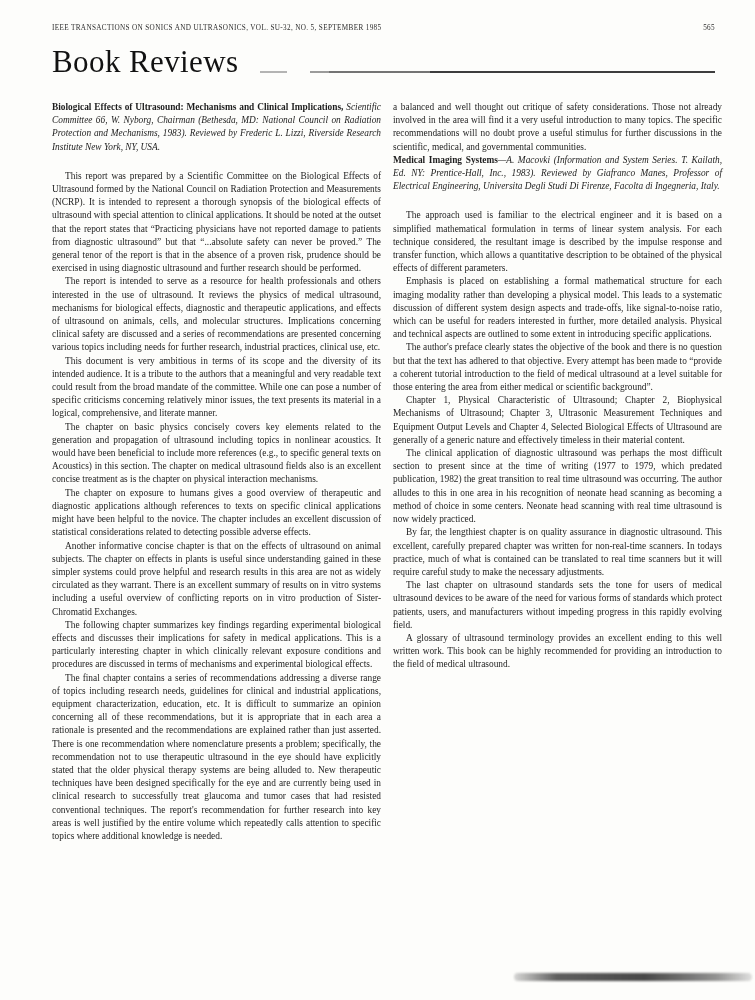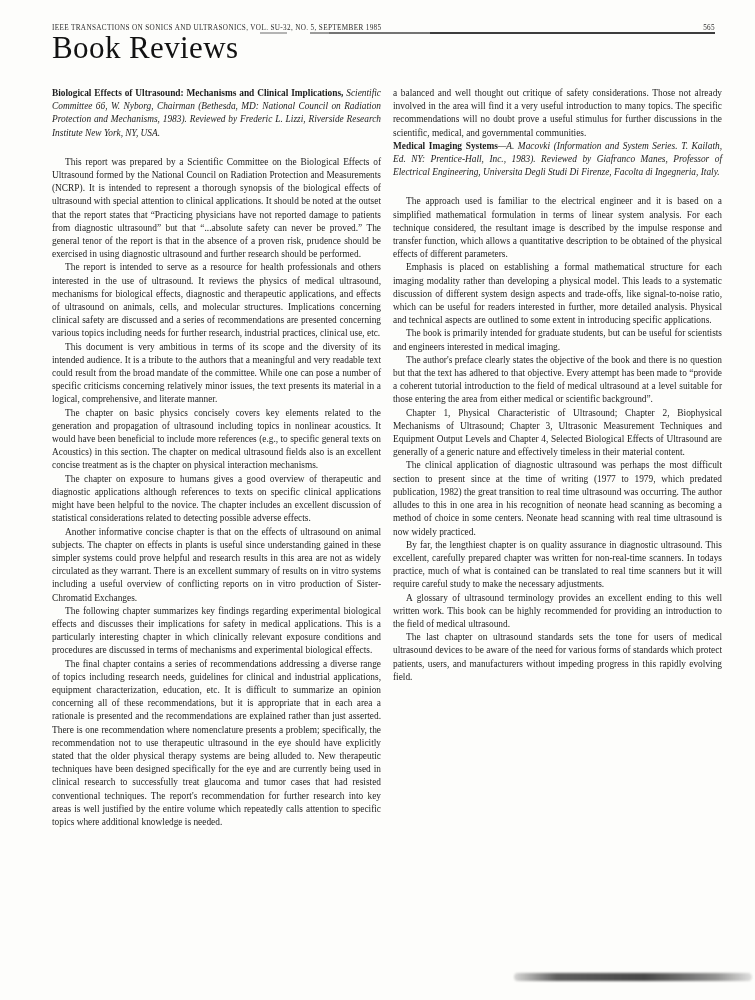--- a/index.html
+++ b/index.html
@@ -10,21 +10,21 @@
     color:#1d1d1d;
     overflow:hidden;
     position:relative;
   }
   .page { padding:24px 28px 0 52px; }
   .runhead {
     display:flex; justify-content:space-between; align-items:baseline;
     font-size:7.2px; letter-spacing:0.35px; color:#2c2c2c;
     width:663px;
   }
-  .title-row { display:flex; width:663px; }
+  .title-row { display:flex; align-items:flex-end; margin-top:14px; width:663px; }
   .page-title {
     font-size:31px; font-weight:normal; margin:0; line-height:1;
     letter-spacing:0.4px; color:#121212;
   }
   .title-rule {
     flex:1; height:2px; margin:0 0 4px 16px;
     background:linear-gradient(to right,
       transparent 0 1%,
       rgba(120,120,120,0.55) 1% 7%,
       transparent 7% 12%,
@@ -83,29 +83,28 @@
       </section>
     </div>
 
     <div class="col">
       <p class="cont">a balanced and well thought out critique of safety considerations. Those not already involved in the area will find it a very useful introduction to many topics. The specific recommendations will no doubt prove a useful stimulus for further discussions in the scientific, medical, and governmental communities.</p>
 
       <section>
         <p class="review-heading space-above"><b>Medical Imaging Systems</b><span class="citation">—A. Macovki (Information and System Series. T. Kailath, Ed. NY: Prentice-Hall, Inc., 1983). </span><i>Reviewed by Giafranco Manes, Professor of Electrical Engineering, Universita Degli Studi Di Firenze, Facolta di Ingegneria, Italy.</i></p>
         <p>The approach used is familiar to the electrical engineer and it is based on a simplified mathematical formulation in terms of linear system analysis. For each technique considered, the resultant image is described by the impulse response and transfer function, which allows a quantitative description to be obtained of the physical effects of different parameters.</p>
         <p>Emphasis is placed on establishing a formal mathematical structure for each imaging modality rather than developing a physical model. This leads to a systematic discussion of different system design aspects and trade-offs, like signal-to-noise ratio, which can be useful for readers interested in further, more detailed analysis. Physical and technical aspects are outlined to some extent in introducing specific applications.</p>
-        <p>The book is primarily intended for graduate students, but can be useful for scientists and engineers interested in medical imaging.</p>
       </section>
 
       <section>
         <p>The author's preface clearly states the objective of the book and there is no question but that the text has adhered to that objective. Every attempt has been made to “provide a coherent tutorial introduction to the field of medical ultrasound at a level suitable for those entering the area from either medical or scientific background”.</p>
         <p>Chapter 1, Physical Characteristic of Ultrasound; Chapter 2, Biophysical Mechanisms of Ultrasound; Chapter 3, Ultrasonic Measurement Techniques and Equipment Output Levels and Chapter 4, Selected Biological Effects of Ultrasound are generally of a generic nature and effectively timeless in their material content.</p>
         <p>The clinical application of diagnostic ultrasound was perhaps the most difficult section to present since at the time of writing (1977 to 1979, which predated publication, 1982) the great transition to real time ultrasound was occurring. The author alludes to this in one area in his recognition of neonate head scanning as becoming a method of choice in some centers. Neonate head scanning with real time ultrasound is now widely practiced.</p>
         <p>By far, the lengthiest chapter is on quality assurance in diagnostic ultrasound. This excellent, carefully prepared chapter was written for non-real-time scanners. In todays practice, much of what is contained can be translated to real time scanners but it will require careful study to make the necessary adjustments.</p>
+        <p>The last chapter on ultrasound standards sets the tone for users of medical ultrasound devices to be aware of the need for various forms of standards which protect patients, users, and manufacturers without impeding progress in this rapidly evolving field.</p>
         <p>A glossary of ultrasound terminology provides an excellent ending to this well written work. This book can be highly recommended for providing an introduction to the field of medical ultrasound.</p>
-        <p>The last chapter on ultrasound standards sets the tone for users of medical ultrasound devices to be aware of the need for various forms of standards which protect patients, users, and manufacturers without impeding progress in this rapidly evolving field.</p>
       </section>
     </div>
 
   </div>
 </div>
 
 <div class="scan-artifact"></div>
 
 </body></html>

